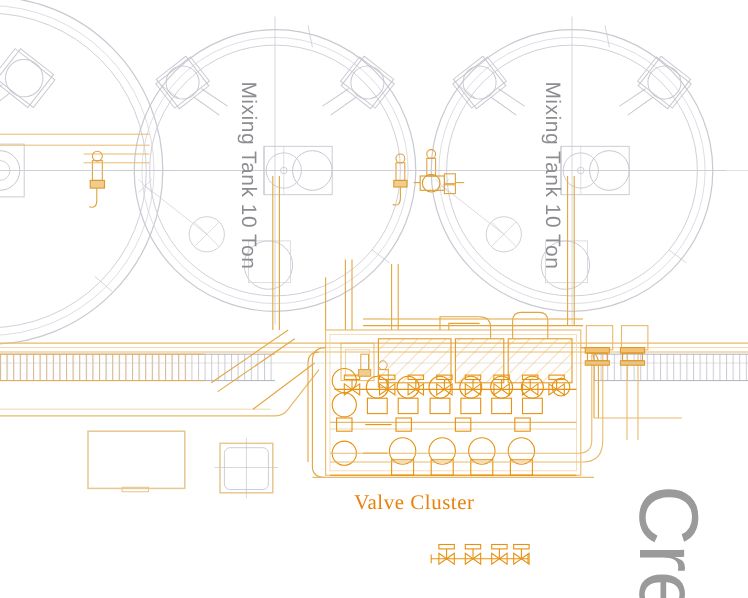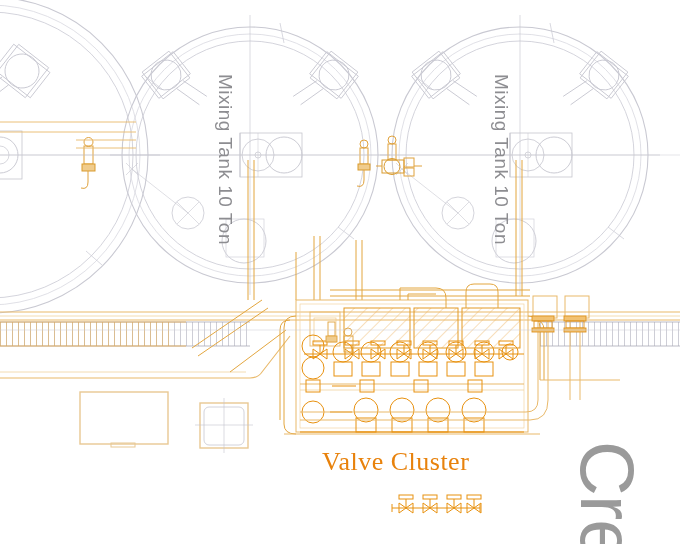--- a/index.html
+++ b/index.html
@@ -18,21 +18,21 @@
     color:#8d8d91;
     letter-spacing:0.5px;
     white-space:nowrap;
     transform-origin:0 0;
     transform:rotate(90deg);
     pointer-events:none;
   }
   .cluster-label{
     position:absolute;
     font-family:"Liberation Serif", serif;
-    font-size:26px;
+    font-size:19px;
     color:#e8820c;
     white-space:nowrap;
     letter-spacing:0.5px;
   }
   .watermark{
     position:absolute;
     font-family:"Liberation Sans", sans-serif;
     font-size:76px;
     color:#9a9a9a;
     white-space:nowrap;

